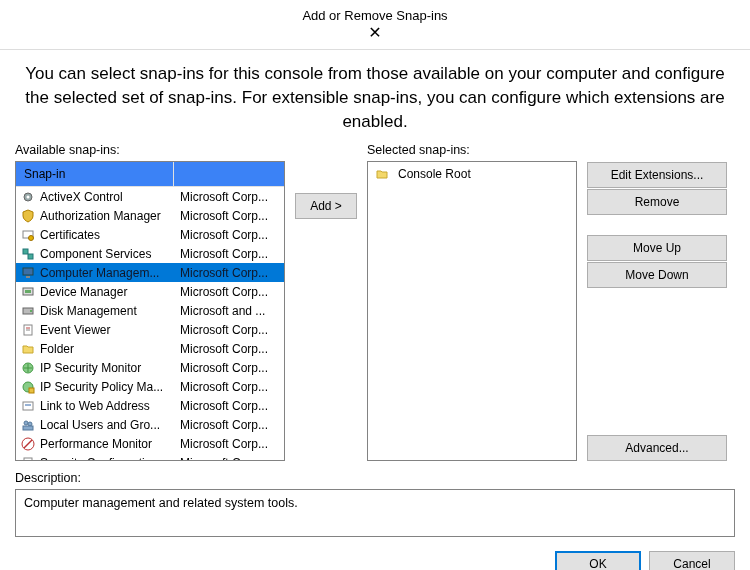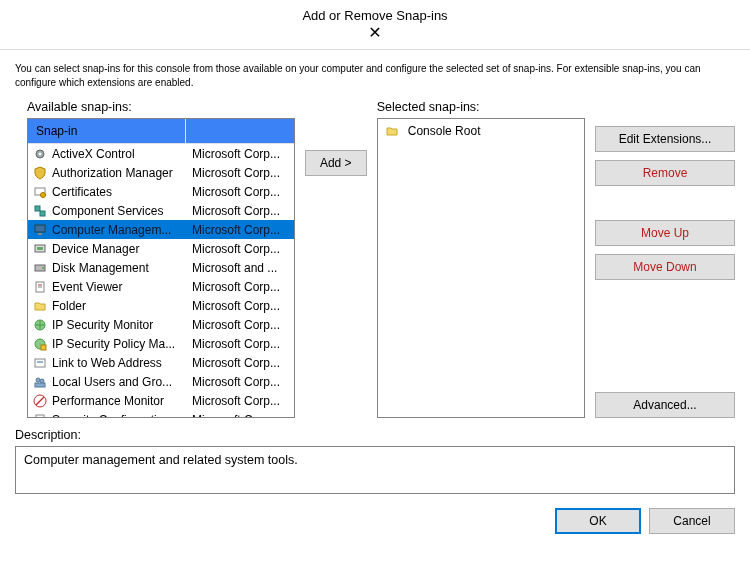--- a/index.html
+++ b/index.html
@@ -26,33 +26,33 @@
     font-size: 16px;
     line-height: 1;
     padding: 2px 8px;
     cursor: pointer;
     background: none;
     border: none;
     font-family: inherit;
   }
   .description-text {
     padding: 12px 15px 10px 15px;
-    font-size: 10px;
+    font-size: 17px;
     line-height: 1.4;
+    text-align: center;
   }
   .main {
     display: flex;
     padding: 0 15px;
     gap: 10px;
-    margin-left: 12px;
   }
   .col-left { width: 270px; }
   .col-mid { width: 62px; display: flex; align-items: flex-start; justify-content: center; }
   .col-tree { width: 210px; }
-  .col-right { width: 140px; display: flex; flex-direction: column; gap: 8px; }
+  .col-right { width: 140px; display: flex; flex-direction: column; gap: 1px; }
 
   .section-label { font-size: 12.5px; margin-bottom: 4px; }
 
   .listbox {
     border: 1px solid #828282;
     height: 300px;
     display: flex;
     flex-direction: column;
     background: #fff;
   }
@@ -126,21 +126,21 @@
     border: 1px solid #adadad;
     background: #e1e1e1;
     padding: 5px 8px;
     font-family: inherit;
     font-size: 12px;
     text-align: center;
     cursor: pointer;
     min-height: 24px;
   }
   .btn:disabled, .btn.disabled {
-    color: #b91c1c;
+    color: #000000;
     cursor: default;
   }
   .btn.add {
     width: 62px;
     margin-top: 50px;
   }
   .col-right .btn { width: 140px; }
   .spacer-flex { flex: 1; }
 
   .desc-section {

